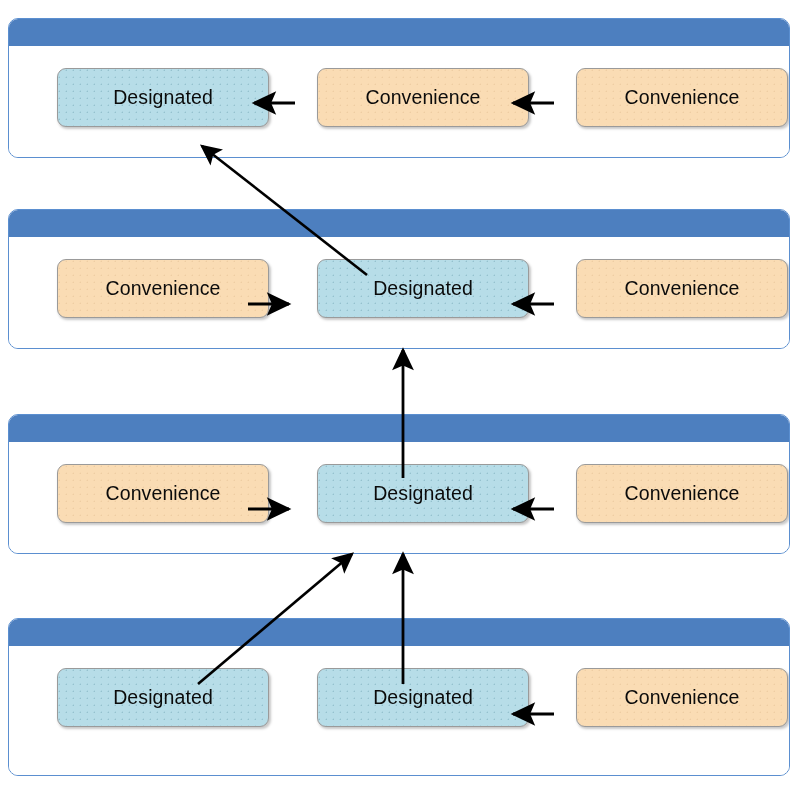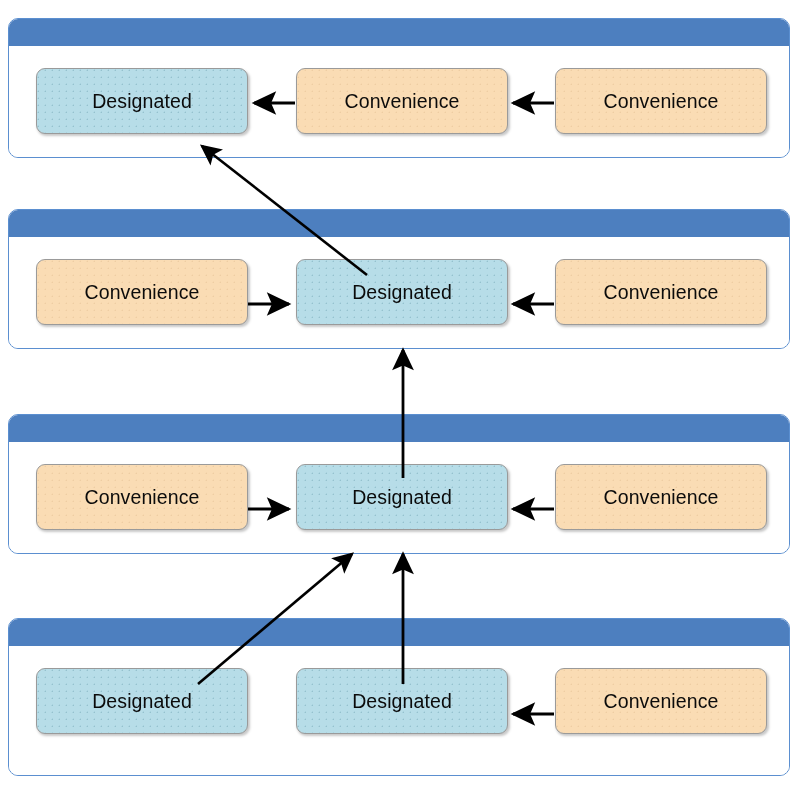--- a/index.html
+++ b/index.html
@@ -36,32 +36,33 @@
   }
   .lane-body {
     position: relative;
     height: calc(100% - 27px);
     background: #ffffff;
   }
   
   .node {
     position: absolute;
     box-sizing: border-box;
-    height: 66px;
+    height: 59px;
     border-radius: 9px;
     border: 1px solid #9a9a9a;
     display: flex;
     align-items: center;
     justify-content: center;
     font-size: 19.5px;
     color: #0b0b0b;
     letter-spacing: 0.1px;
     box-shadow: 1.5px 2px 2.5px rgba(0,0,0,0.22);
     background-repeat: repeat;
     background-size: 7px 7px;
+    margin-left: 21px;
   }
   .node.designated {
     background-color: #b7dde8;
     background-image: radial-gradient(circle at 1.2px 1.2px, rgba(110,160,175,0.45) 0.7px, transparent 0.8px);
   }
   .node.convenience {
     background-color: #fadcb4;
     background-image: radial-gradient(circle at 1.2px 1.2px, rgba(205,165,115,0.26) 0.7px, transparent 0.8px);
   }
   .node .node-label {

